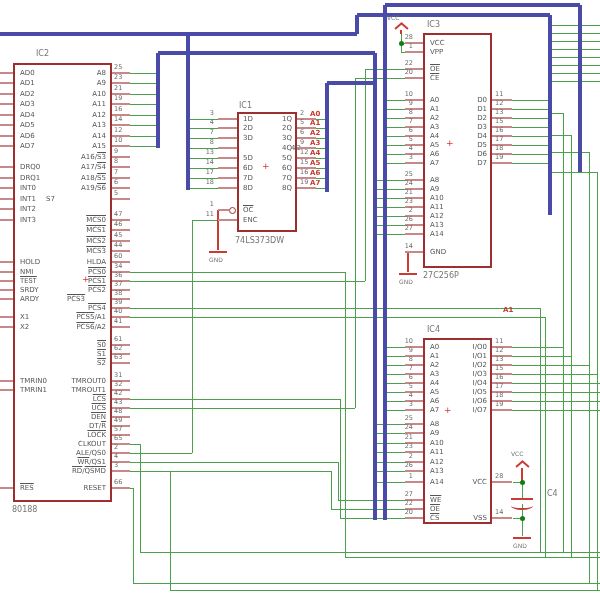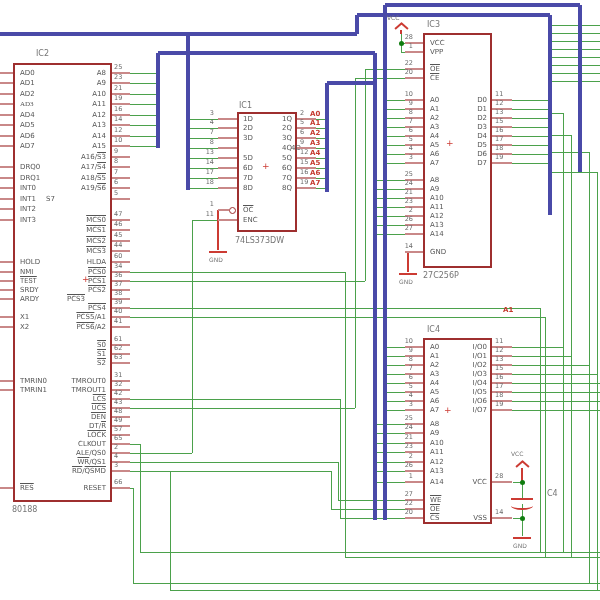--- a/index.html
+++ b/index.html
@@ -165,21 +165,21 @@
     <div class="abs ref" style="left: 36px; top: 49px;"><span>IC2</span></div>
     <div class="abs val" style="left: 12px; top: 505px;"><span>80188</span></div>
     <div class="abs origin" style="left: 82px; top: 275px; color: rgb(204, 59, 51);"><span>+</span></div>
     <div class="abs" style="left: 0px; top: 72px; width: 13px; height: 2px; background: rgb(201, 136, 136);"></div>
     <div class="abs txt" style="left: 20px; top: 69px; color: rgb(85, 85, 85);"><span>AD0</span></div>
     <div class="abs" style="left: 0px; top: 82px; width: 13px; height: 2px; background: rgb(201, 136, 136);"></div>
     <div class="abs txt" style="left: 20px; top: 79px; color: rgb(85, 85, 85);"><span>AD1</span></div>
     <div class="abs" style="left: 0px; top: 93px; width: 13px; height: 2px; background: rgb(201, 136, 136);"></div>
     <div class="abs txt" style="left: 20px; top: 90px; color: rgb(85, 85, 85);"><span>AD2</span></div>
     <div class="abs" style="left: 0px; top: 103px; width: 13px; height: 2px; background: rgb(201, 136, 136);"></div>
-    <div class="abs txt" style="left: 20px; top: 100px; color: rgb(85, 85, 85); font-family: Liberation Serif, serif;"><span>AD3</span></div>
+    <div class="abs txt" style="left: 20px; top: 100px; color: rgb(85, 85, 85);"><span>AD3</span></div>
     <div class="abs" style="left: 0px; top: 114px; width: 13px; height: 2px; background: rgb(201, 136, 136);"></div>
     <div class="abs txt" style="left: 20px; top: 111px; color: rgb(85, 85, 85);"><span>AD4</span></div>
     <div class="abs" style="left: 0px; top: 124px; width: 13px; height: 2px; background: rgb(201, 136, 136);"></div>
     <div class="abs txt" style="left: 20px; top: 121px; color: rgb(85, 85, 85);"><span>AD5</span></div>
     <div class="abs" style="left: 0px; top: 135px; width: 13px; height: 2px; background: rgb(201, 136, 136);"></div>
     <div class="abs txt" style="left: 20px; top: 132px; color: rgb(85, 85, 85);"><span>AD6</span></div>
     <div class="abs" style="left: 0px; top: 145px; width: 13px; height: 2px; background: rgb(201, 136, 136);"></div>
     <div class="abs txt" style="left: 20px; top: 142px; color: rgb(85, 85, 85);"><span>AD7</span></div>
     <div class="abs" style="left: 0px; top: 166px; width: 13px; height: 2px; background: rgb(201, 136, 136);"></div>
     <div class="abs txt" style="left: 20px; top: 163px; color: rgb(85, 85, 85);"><span>DRQ0</span></div>

